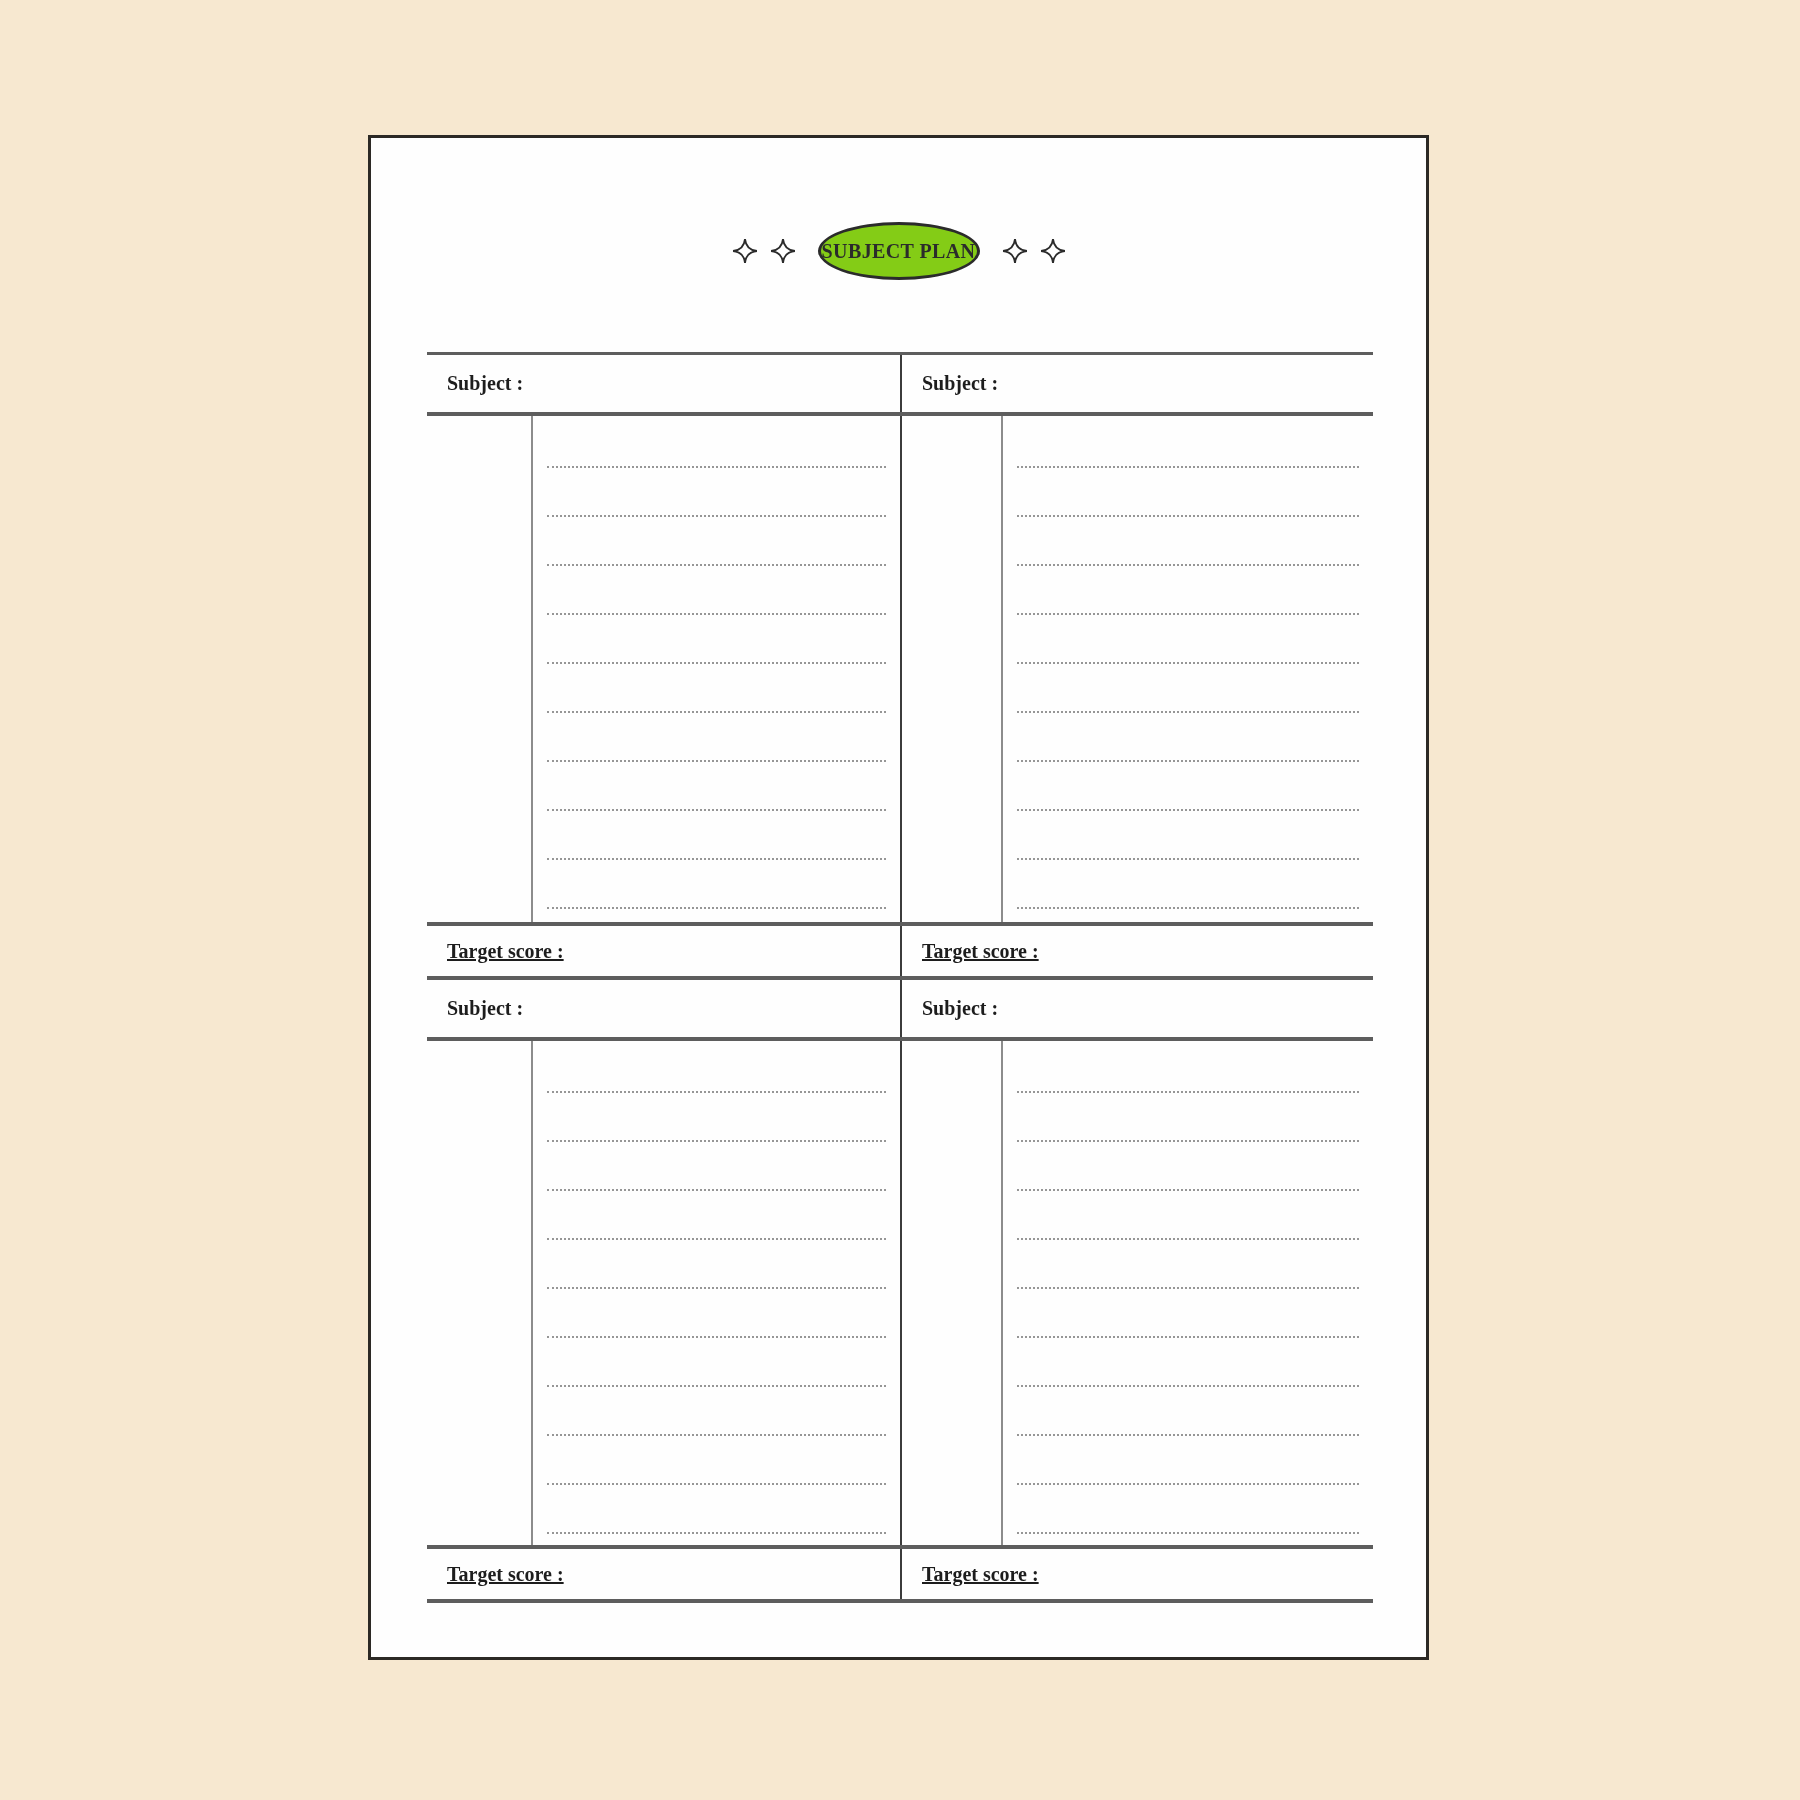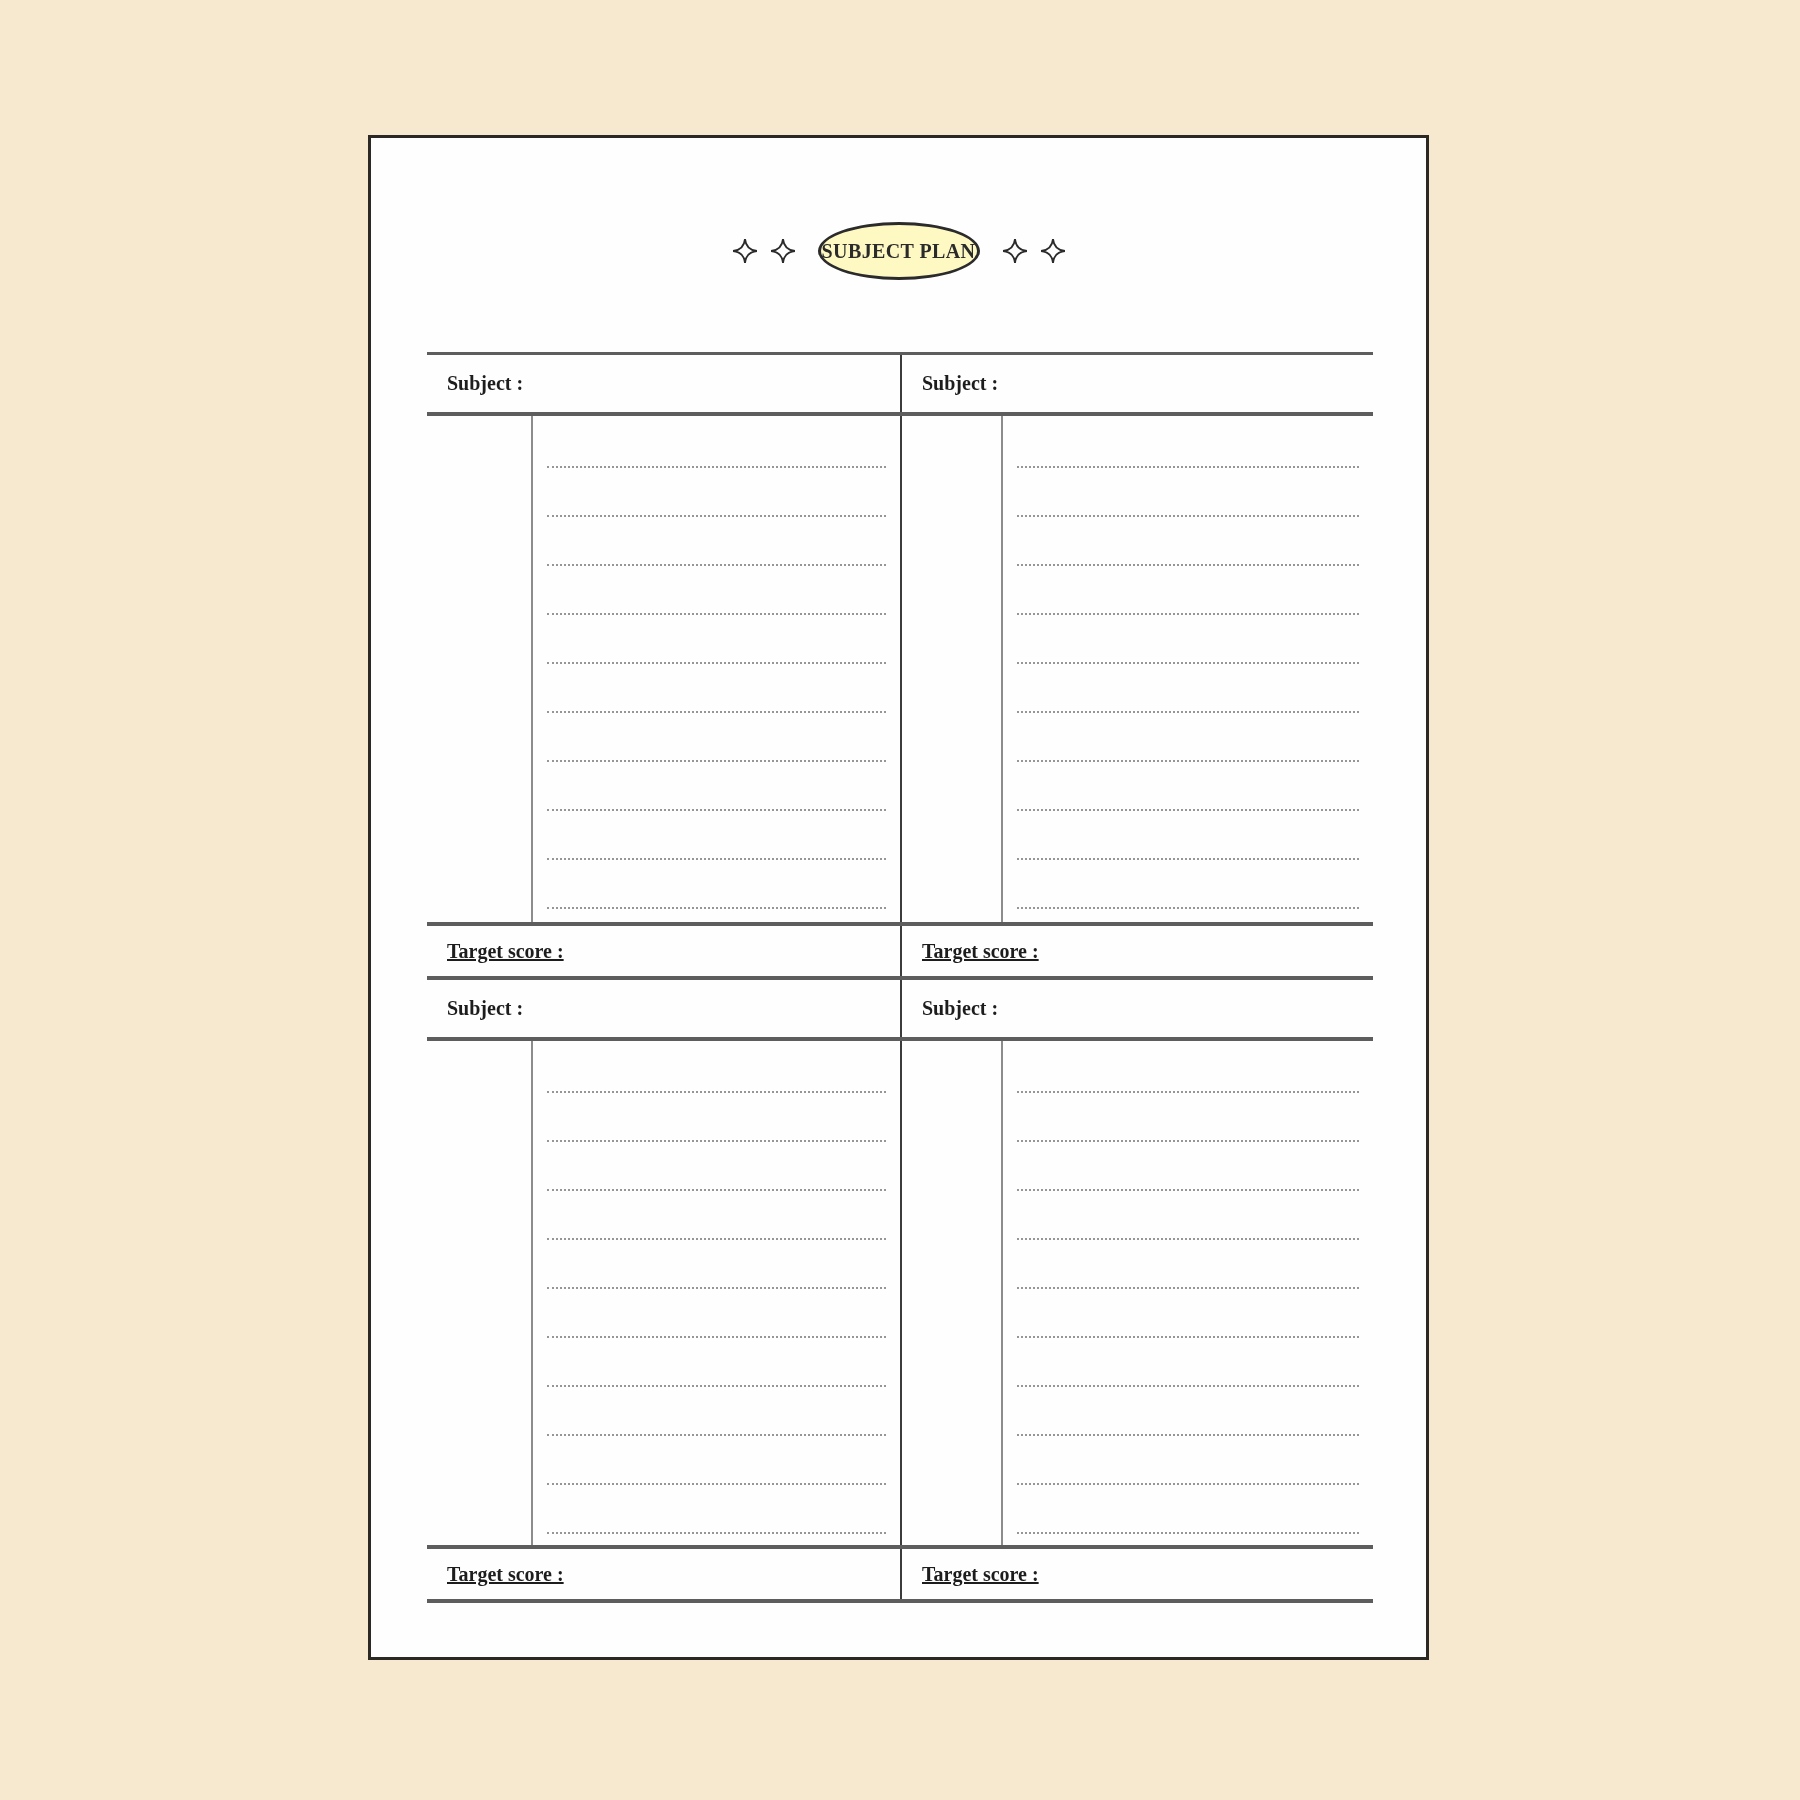--- a/index.html
+++ b/index.html
@@ -19,21 +19,21 @@
   .title-row{
     position:absolute;top:84px;left:0;right:0;height:58px;
     display:flex;justify-content:center;align-items:center;
   }
   .sparkle{width:26px;height:26px;flex:0 0 auto;}
   .sparkle + .sparkle{margin-left:12px;}
   .title-oval{
     width:162px;height:58px;margin:0 22px;
     border:3px solid #2b2b2b;border-radius:50%;
     display:flex;align-items:center;justify-content:center;
-    box-sizing:border-box;background:#fef9c3;
+    box-sizing:border-box;background:#84cc16;
   }
   .title-text{
     font-weight:bold;font-size:20px;letter-spacing:0.4px;color:#2b2b2b;
     white-space:nowrap;
   }
   
   .plan-table{
     position:absolute;left:56px;top:214px;width:946px;
     border-top:3px solid #5d5d5d;
   }

